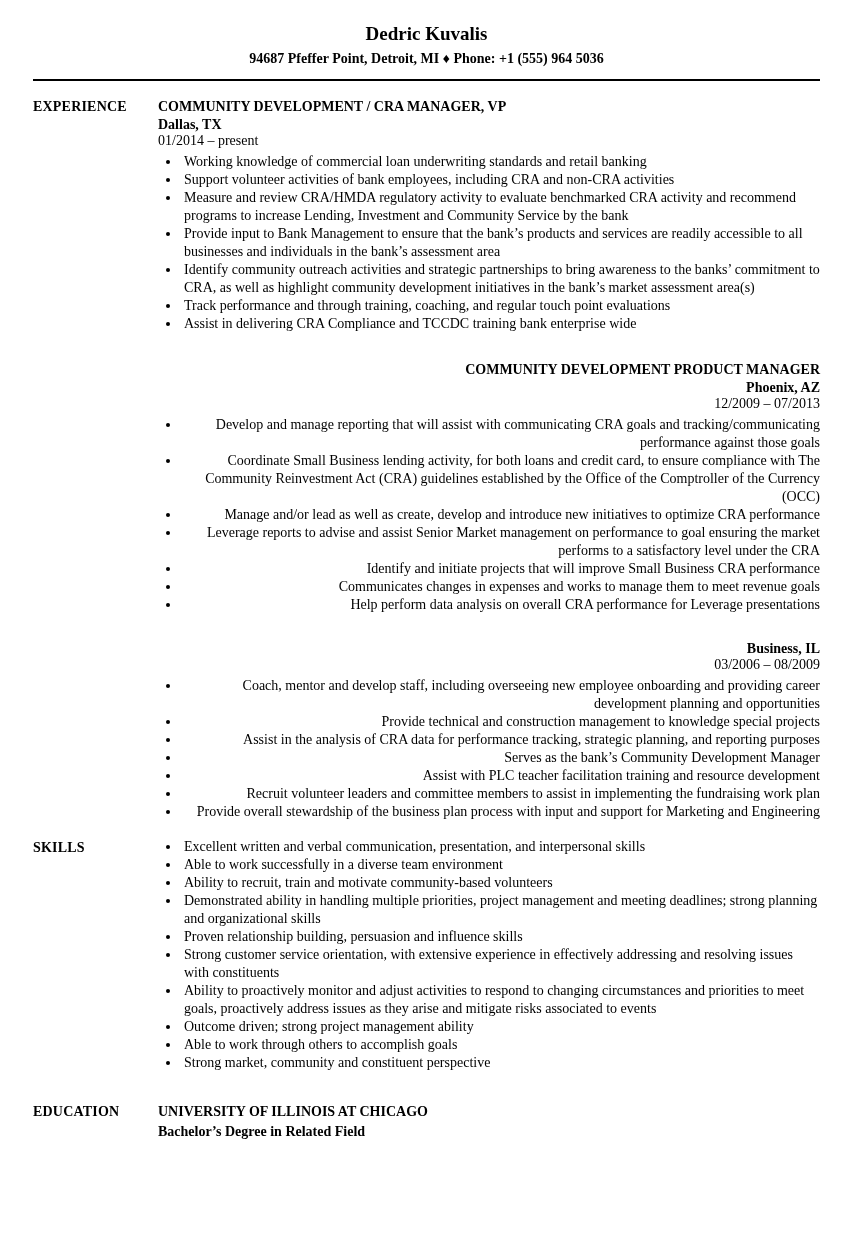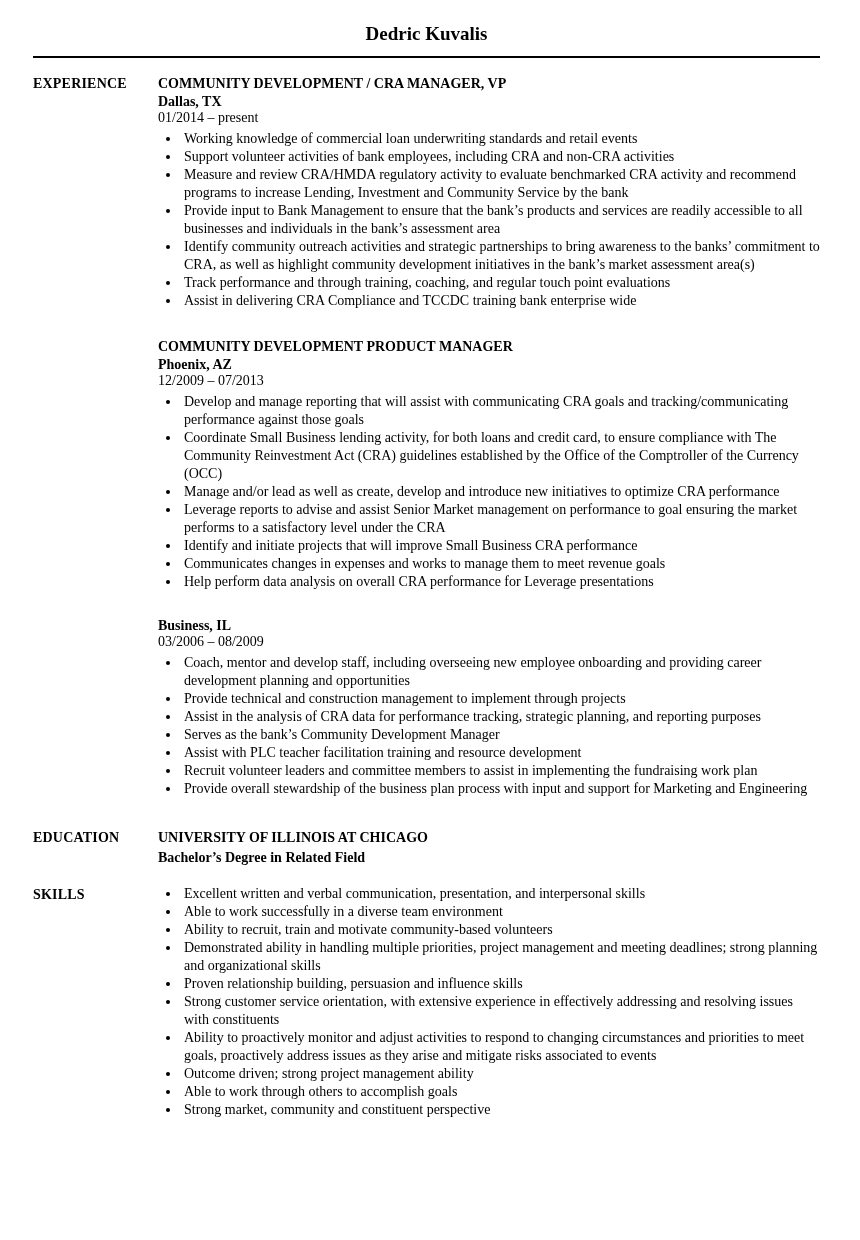--- a/index.html
+++ b/index.html
@@ -43,21 +43,21 @@
   .row-experience { margin-top: 16px; }
   .row-education  { margin-top: 30px; }
   .row-skills     { margin-top: 17px; }
   .section-label {
     font-size: 14px;
     font-weight: bold;
     line-height: 20px;
     letter-spacing: 0.2px;
   }
   
-  .job + .job { margin-top: 27px; }
+  .job + .job { margin-top: 27px; text-align: right; }
   .job-title {
     font-size: 14px;
     font-weight: bold;
     line-height: 20px;
   }
   .job-location {
     font-size: 14px;
     font-weight: bold;
     line-height: 16px;
   }
@@ -89,34 +89,35 @@
     line-height: 20px;
   }
 </style>
 </head>
 <body>
 
 <div class="page">
 
   <header class="resume-header">
     <h1 class="person-name">Dedric Kuvalis</h1>
+    <div class="contact-line">94687 Pfeffer Point, Detroit, MI ♦ Phone: +1 (555) 964 5036</div>
     <hr class="header-divider">
   </header>
 
   <main>
 
     <section class="row row-experience">
       <div class="section-label">EXPERIENCE</div>
       <div class="content" id="jobs">
   <article class="job">
     <h2 class="job-title">COMMUNITY DEVELOPMENT / CRA MANAGER, VP</h2>
     <div class="job-location">Dallas, TX</div>
     <div class="job-dates">01/2014 – present</div>
     <ul class="bullets">
-              <li>Working knowledge of commercial loan underwriting standards and retail events</li>
+              <li>Working knowledge of commercial loan underwriting standards and retail banking</li>
               <li>Support volunteer activities of bank employees, including CRA and non-CRA activities</li>
               <li>Measure and review CRA/HMDA regulatory activity to evaluate benchmarked CRA activity and recommend programs to increase Lending, Investment and Community Service by the bank</li>
               <li>Provide input to Bank Management to ensure that the bank’s products and services are readily accessible to all businesses and individuals in the bank’s assessment area</li>
               <li>Identify community outreach activities and strategic partnerships to bring awareness to the banks’ commitment to CRA, as well as highlight community development initiatives in the bank’s market assessment area(s)</li>
               <li>Track performance and through training, coaching, and regular touch point evaluations</li>
               <li>Assist in delivering CRA Compliance and TCCDC training bank enterprise wide</li>
             </ul>
   </article>
 
   <article class="job">
@@ -132,51 +133,51 @@
               <li>Communicates changes in expenses and works to manage them to meet revenue goals</li>
               <li>Help perform data analysis on overall CRA performance for Leverage presentations</li>
             </ul>
   </article>
 
   <article class="job">
     <div class="job-location">Business, IL</div>
     <div class="job-dates">03/2006 – 08/2009</div>
     <ul class="bullets">
               <li>Coach, mentor and develop staff, including overseeing new employee onboarding and providing career development planning and opportunities</li>
-              <li>Provide technical and construction management to implement through projects</li>
+              <li>Provide technical and construction management to knowledge special projects</li>
               <li>Assist in the analysis of CRA data for performance tracking, strategic planning, and reporting purposes</li>
               <li>Serves as the bank’s Community Development Manager</li>
               <li>Assist with PLC teacher facilitation training and resource development</li>
               <li>Recruit volunteer leaders and committee members to assist in implementing the fundraising work plan</li>
               <li>Provide overall stewardship of the business plan process with input and support for Marketing and Engineering</li>
             </ul>
   </article>
 </div>
-    </section>
-
-    <section class="row row-education">
-      <div class="section-label">EDUCATION</div>
-      <div class="content">
-        <div class="school-name">UNIVERSITY OF ILLINOIS AT CHICAGO</div>
-        <div class="degree-name">Bachelor’s Degree in Related Field</div>
-      </div>
     </section>
 
     <section class="row row-skills">
       <div class="section-label">SKILLS</div>
       <div class="content">
         <ul class="bullets" id="skills-list">
             <li>Excellent written and verbal communication, presentation, and interpersonal skills</li>
             <li>Able to work successfully in a diverse team environment</li>
             <li>Ability to recruit, train and motivate community-based volunteers</li>
             <li>Demonstrated ability in handling multiple priorities, project management and meeting deadlines; strong planning and organizational skills</li>
             <li>Proven relationship building, persuasion and influence skills</li>
             <li>Strong customer service orientation, with extensive experience in effectively addressing and resolving issues with constituents</li>
             <li>Ability to proactively monitor and adjust activities to respond to changing circumstances and priorities to meet goals, proactively address issues as they arise and mitigate risks associated to events</li>
             <li>Outcome driven; strong project management ability</li>
             <li>Able to work through others to accomplish goals</li>
             <li>Strong market, community and constituent perspective</li>
           </ul>
       </div>
     </section>
 
+    <section class="row row-education">
+      <div class="section-label">EDUCATION</div>
+      <div class="content">
+        <div class="school-name">UNIVERSITY OF ILLINOIS AT CHICAGO</div>
+        <div class="degree-name">Bachelor’s Degree in Related Field</div>
+      </div>
+    </section>
+
   </main>
 </div>
 
 </body></html>

